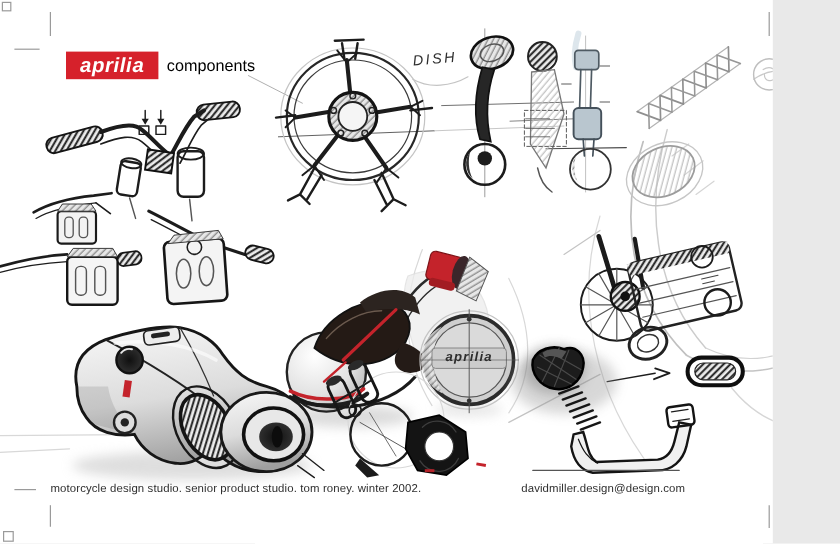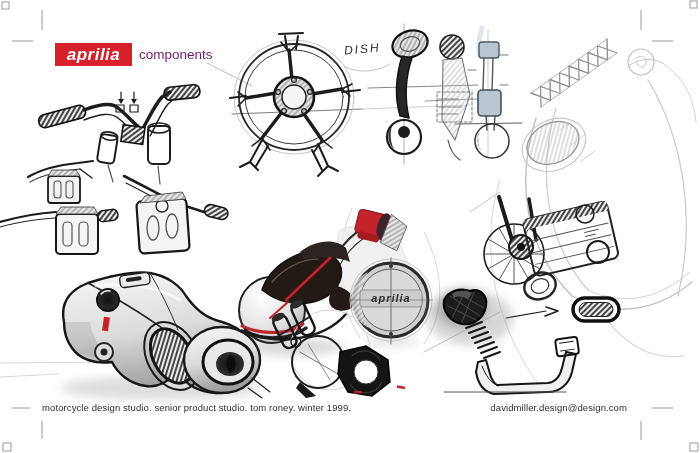--- a/index.html
+++ b/index.html
@@ -1,33 +1,33 @@
 <!DOCTYPE html>
 <html style="--logo_red: #d6212b; --accent_red: #c4232b; --ink: #1c1c1c; --pencil: #c4c4c4; --mark_gray: #9a9a9a; --paper: #ffffff;"><head>
 <meta charset="utf-8">
 <style>
   :root{
     --logo_red:#d6212b; --accent_red:#c4232b; --ink:#1c1c1c;
     --pencil:#c4c4c4; --mark_gray:#9a9a9a; --paper:#ffffff;
   }
   html,body{margin:0;padding:0;}
   body{font-family:"Liberation Sans",sans-serif;background:#e9e9e9;}
-  .page{position:relative;width:700px;height:453px;background:var(--paper);overflow:hidden;}
+  .page{position:relative;width:644px;height:453px;background:var(--paper);overflow:hidden;}
   .abs{position:absolute;}
   svg{display:block;}
   .ln{fill:none;stroke-linecap:round;stroke-linejoin:round;}
   .ink{stroke:var(--ink);}
   .mid{stroke:#555;}
   .pen{stroke:var(--pencil);}
   .pen2{stroke:#d8d8d8;}
   .mark{stroke:var(--mark_gray);fill:none;stroke-width:1;}
   .logo-box{left:55px;top:43px;width:77px;height:23px;background:var(--logo_red);
     display:flex;align-items:center;justify-content:center;z-index:5;}
   .logo-text{color:#fff;font-weight:bold;font-style:italic;font-size:17px;letter-spacing:.5px;line-height:1;}
-  .components{left:139px;top:47px;font-size:13.5px;color:#701a75;z-index:5;}
+  .components{left:139px;top:47px;font-size:13.5px;color:#000000;z-index:5;}
   .dish{left:344px;top:42px;font-size:12px;color:#2e2e2e;letter-spacing:2px;
     font-style:italic;transform:rotate(-5deg);z-index:5;}
   .badge-label{left:357px;top:292px;width:68px;text-align:center;font-size:11px;
     font-style:italic;font-weight:600;letter-spacing:1px;color:#2d2d2d;z-index:5;}
   .footer{top:402px;font-size:9.5px;color:#2e2e2e;z-index:5;letter-spacing:.1px;}
   .footer-left{left:42px;}
   .footer-right{left:auto;right:73px;}
 </style>
 </head>
 <body>
@@ -430,16 +430,16 @@
 
   <div class="abs logo-box">
     <span class="logo-text">aprilia</span>
   </div>
   <span class="abs components">components</span>
 
   <span class="abs dish">DISH</span>
 
   <span class="abs badge-label">aprilia</span>
 
-  <span class="abs footer footer-left">motorcycle design studio. senior product studio. tom roney. winter 1999.</span>
+  <span class="abs footer footer-left">motorcycle design studio. senior product studio. tom roney. winter 2002.</span>
   <span class="abs footer footer-right">davidmiller.design@design.com</span>
 
 </div>
 
 </body></html>

